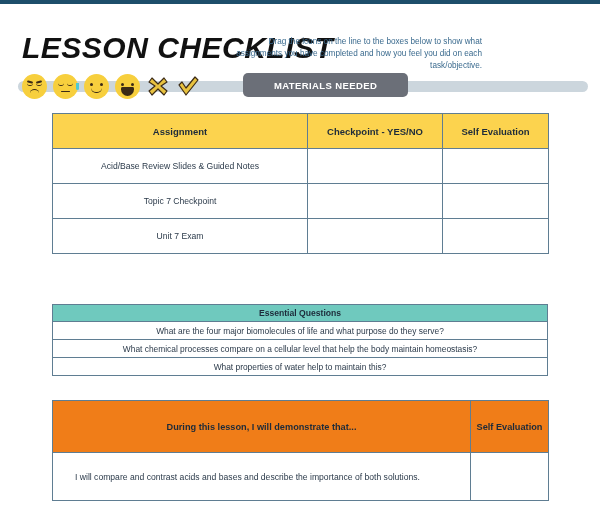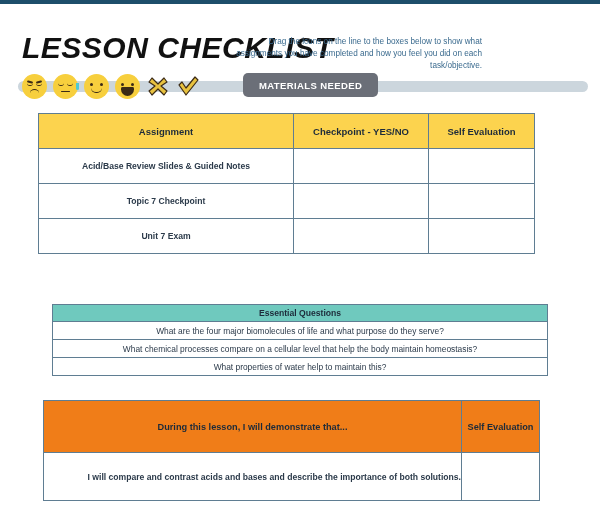--- a/index.html
+++ b/index.html
@@ -184,21 +184,21 @@
     height: 24px;
     flex: 0 0 auto;
   }
   .ico-x svg, .ico-check svg { display: block; }
 
   .pill {
     position: absolute;
     left: 243px;
     top: 1px;
     height: 24px;
-    padding: 0 16px;
+    padding: 0 31px;
     background: #6b6f78;
     border-radius: 5px;
     display: flex;
     align-items: center;
     justify-content: center;
     color: #ffffff;
     font-size: 9.5px;
     font-weight: bold;
     letter-spacing: 0.4px;
     white-space: nowrap;
@@ -214,35 +214,35 @@
   .tbl td, .tbl th {
     border: 1px solid #5f7d92;
     text-align: center;
     vertical-align: middle;
     color: #2b3a4a;
     font-family: "Liberation Sans", sans-serif;
   }
 
   
   #assignment-table {
-    left: 38px;
+    left: 52px;
     top: 113px;
     width: 496px;
   }
   #assignment-table th {
     background: #fcd34e;
     height: 35px;
     font-size: 9.5px;
     font-weight: bold;
     color: #1d2b3a;
   }
   #assignment-table td {
     height: 35px;
     font-size: 8.6px;
-    font-weight: bold;
+    font-weight: normal;
   }
 
   
   #eq-table {
     left: 52px;
     top: 304px;
     width: 496px;
   }
   #eq-table th {
     background: #6fc9be;
@@ -253,37 +253,36 @@
     margin-top: 12px;
   }
   #eq-table td {
     height: 18px;
     font-size: 8.4px;
     margin-top: 36px;
   }
 
   
   #demo-table {
-    left: 43px;
+    left: 52px;
     top: 400px;
     width: 496px;
   }
   #demo-table th {
     background: #f07d18;
     height: 52px;
     font-size: 9.2px;
     font-weight: bold;
     color: #1d2b3a;
   }
   #demo-table td {
     height: 48px;
     font-size: 8.6px;
-    text-align: right;
+    text-align: left;
     padding-left: 22px;
-    font-weight: bold;
   }
   #demo-table td.blank { padding-left: 0; }
 </style>
 </head>
 <body>
 
 <div class="page">
 
   <div class="top-rule"></div>
 

